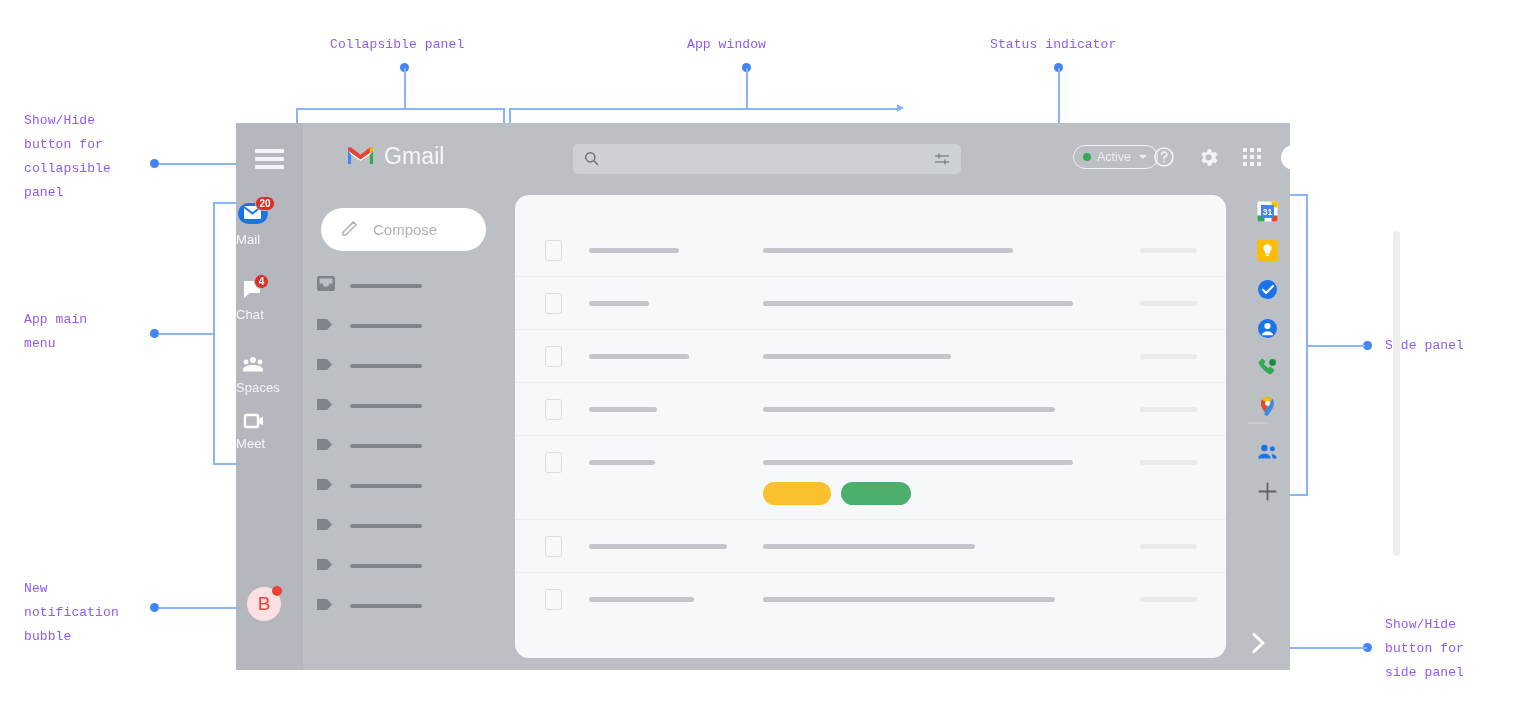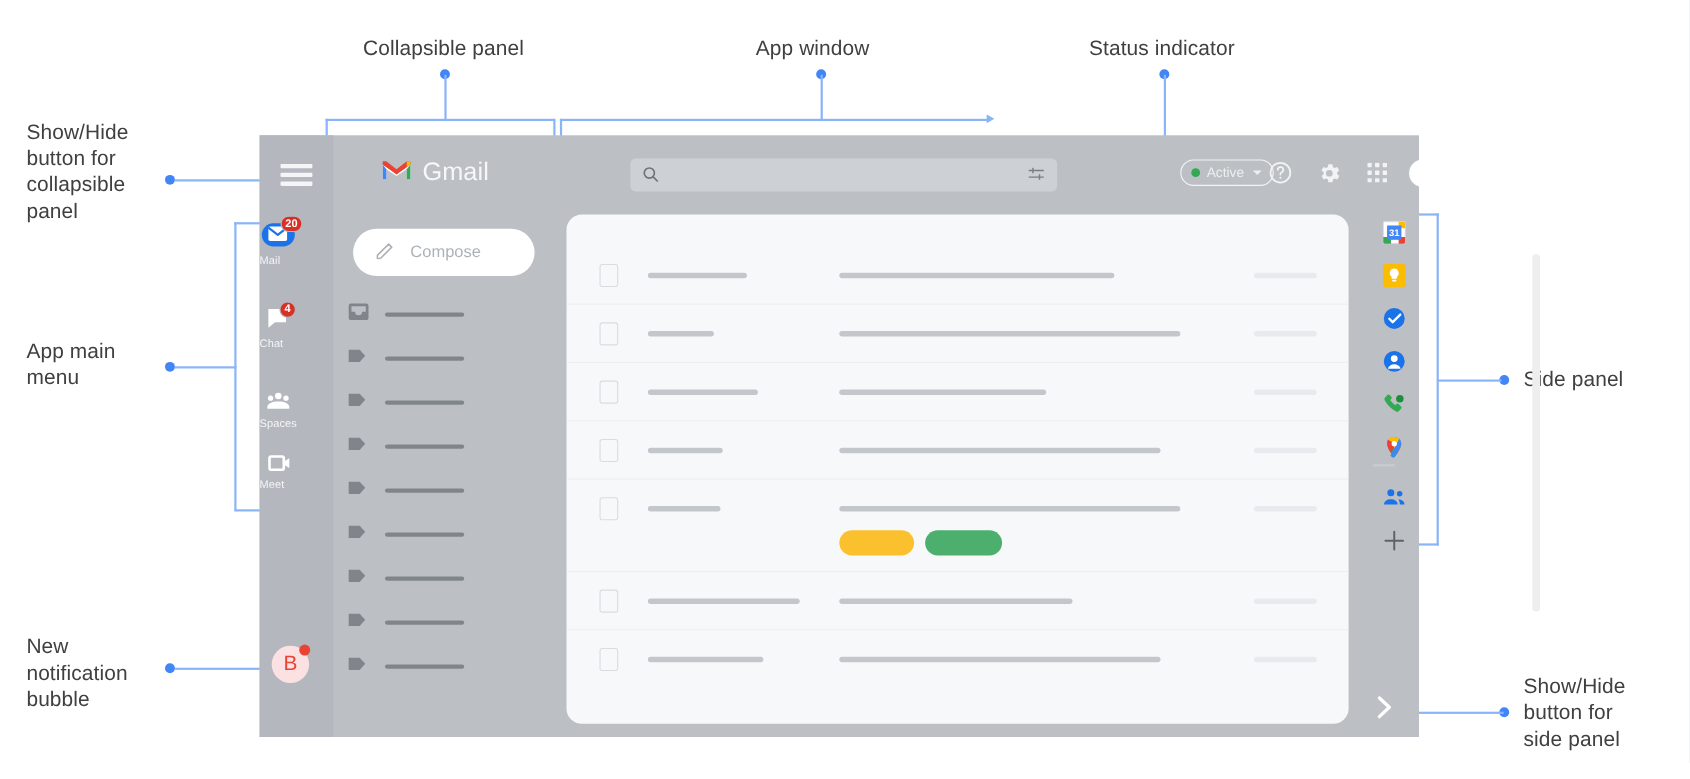--- a/index.html
+++ b/index.html
@@ -7,26 +7,27 @@
     width: 1536px; height: 708px;
     background: #ffffff;
     font-family: "Liberation Sans", sans-serif;
     overflow: hidden;
   }
   #stage { position: relative; width: 1536px; height: 708px; }
 
   
   .anno-label {
     position: absolute;
-    color: #404040;
-    font-size: 19px;
+    color: #8b5cf6;
+    font-size: 13px;
     line-height: 24px;
     font-weight: 500;
     letter-spacing: .1px;
     white-space: pre-line;
+    font-family: Liberation Mono, monospace;
   }
   .anno-line   { position: absolute; background: #8ab4f8; }
   .anno-line.h { height: 1.5px; }
   .anno-line.v { width: 1.5px; }
   .anno-dot {
     position: absolute; width: 9px; height: 9px;
     border-radius: 50%; background: #4285f4;
   }
   .anno-arrow {
     position: absolute;
@@ -99,21 +100,21 @@
     width: 25px; height: 25px; border-radius: 50%; background: #ffffff;
   }
 
   
   .menu-item {
     position: absolute; left: 0; width: 67px;
     display: flex; flex-direction: column; align-items: flex-start; gap: 5px;
   }
   .menu-icon-box { position: relative; width: 34px; height: 26px; }
   .menu-label {
-    color: #f4f5f6; font-size: 10px; letter-spacing: .1px;
+    color: #f4f5f6; font-size: 13px; letter-spacing: .1px;
   }
   .badge {
     position: absolute;
     background: #d93025; color: #ffffff;
     font-size: 10px; font-weight: 700;
     border-radius: 9px; height: 15px; min-width: 15px;
     padding: 0 3.5px;
     display: flex; align-items: center; justify-content: center;
     border: 1.5px solid #b4b8be;
   }

